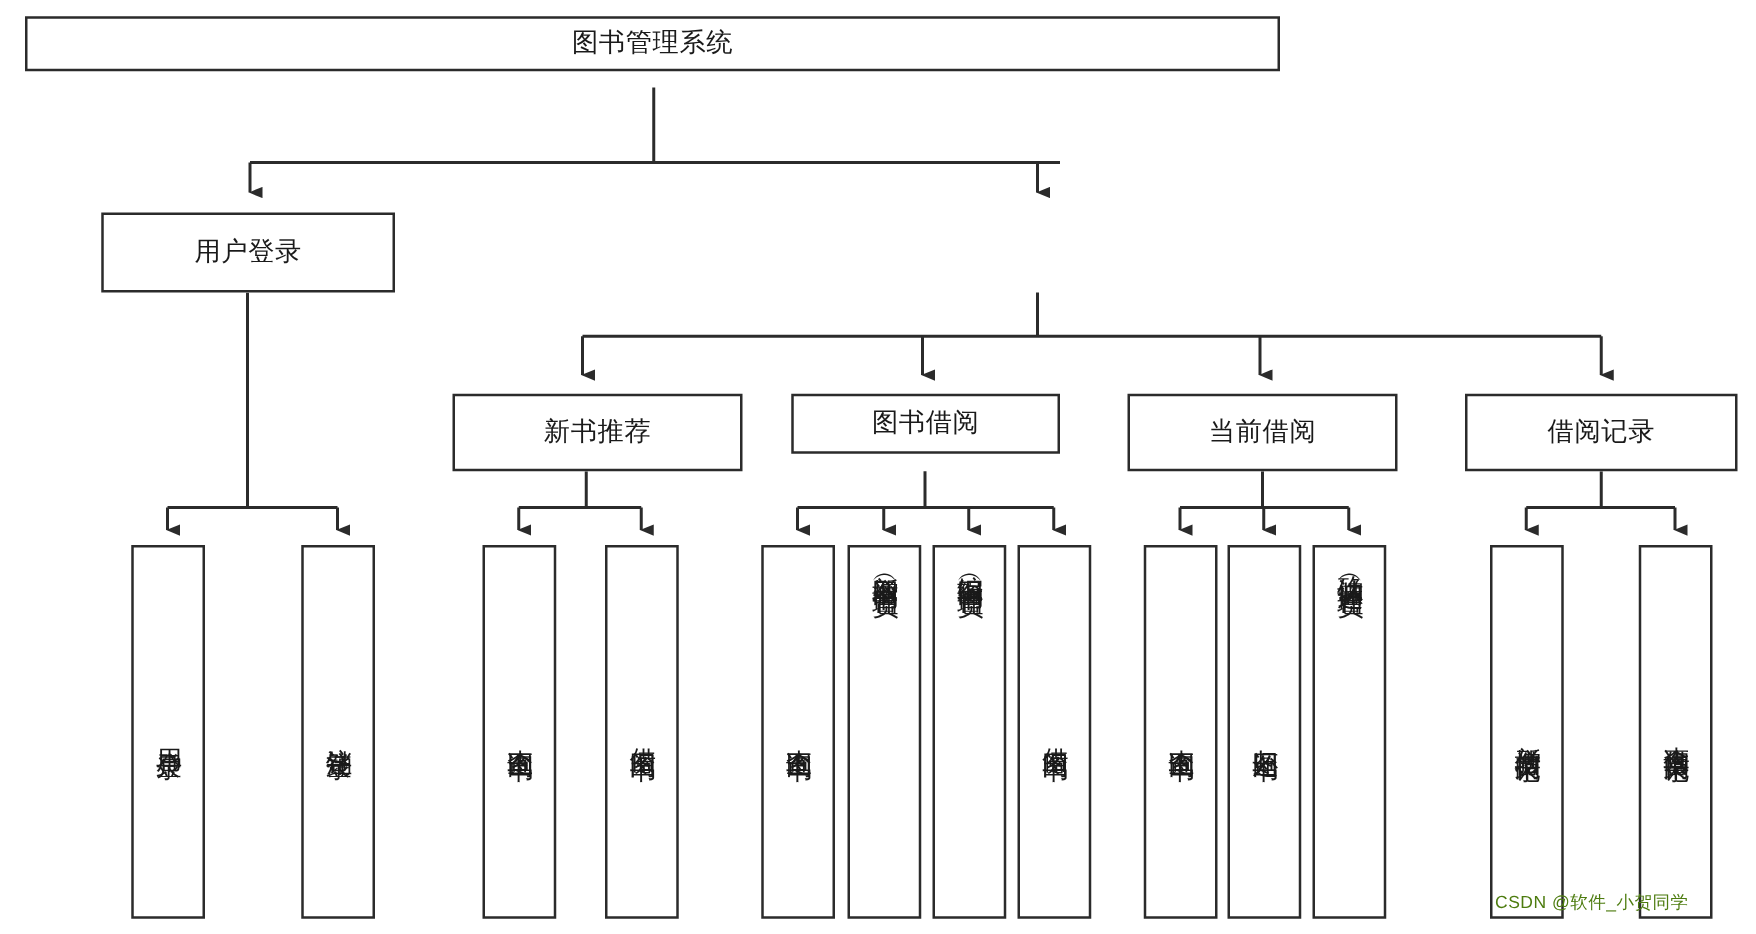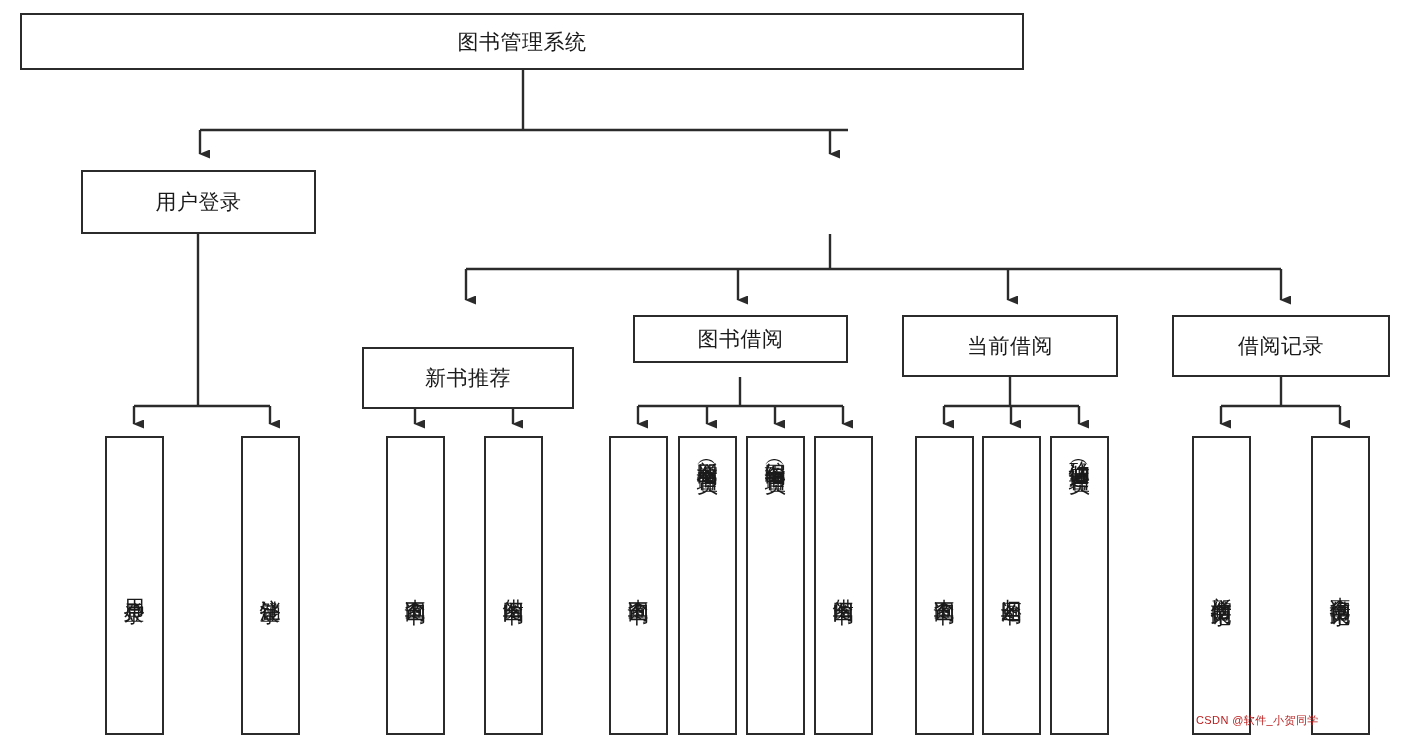--- a/index.html
+++ b/index.html
@@ -56,22 +56,22 @@
     font-size: 21px;
     letter-spacing: 2px;
     white-space: nowrap;
   }
   .node.vertical.centered {
     align-items: center;
     padding-top: 0;
   }
   .watermark {
     position: absolute;
-    font-size: 11px;
-    color: #b91c1c;
+    font-size: 14px;
+    color: #4d7c0f;
     white-space: nowrap;
     letter-spacing: 0.4px;
   }
 </style>
 </head>
 <body>
 
 <div id="canvas">
 
   <svg id="edges" viewBox="0 0 1405 747">
@@ -119,29 +119,29 @@
       <path d="M1011,406 L1011,424" marker-end="url(#arrow)"></path>
       <path d="M1079,406 L1079,424" marker-end="url(#arrow)"></path>
 
       <path d="M1281,377 L1281,406"></path>
       <path d="M1221,406 L1340,406"></path>
       <path d="M1221,406 L1221,424" marker-end="url(#arrow)"></path>
       <path d="M1340,406 L1340,424" marker-end="url(#arrow)"></path>
     </g>
   </svg>
 
-  <div class="node horizontal" style="left:20px; top:13px; width:1004px; height:57px;">
+  <div class="node horizontal" style="left:20px; top:13px; width:1004px; height:44px;">
     <span class="label">图书管理系统</span>
   </div>
 
   <div class="node horizontal" style="left:81px; top:170px; width:235px; height:64px;">
     <span class="label">用户登录</span>
   </div>
 
-  <div class="node horizontal" style="left:362px; top:315px; width:212px; height:62px;margin-top:32px;">
+  <div class="node horizontal" style="left:362px; top:315px; width:232px; height:62px;">
     <span class="label">新书推荐</span>
   </div>
   <div class="node horizontal" style="left:633px; top:315px; width:215px; height:48px;">
     <span class="label">图书借阅</span>
   </div>
   <div class="node horizontal" style="left:902px; top:315px; width:216px; height:62px;">
     <span class="label">当前借阅</span>
   </div>
   <div class="node horizontal" style="left:1172px; top:315px; width:218px; height:62px;">
     <span class="label">借阅记录</span>

